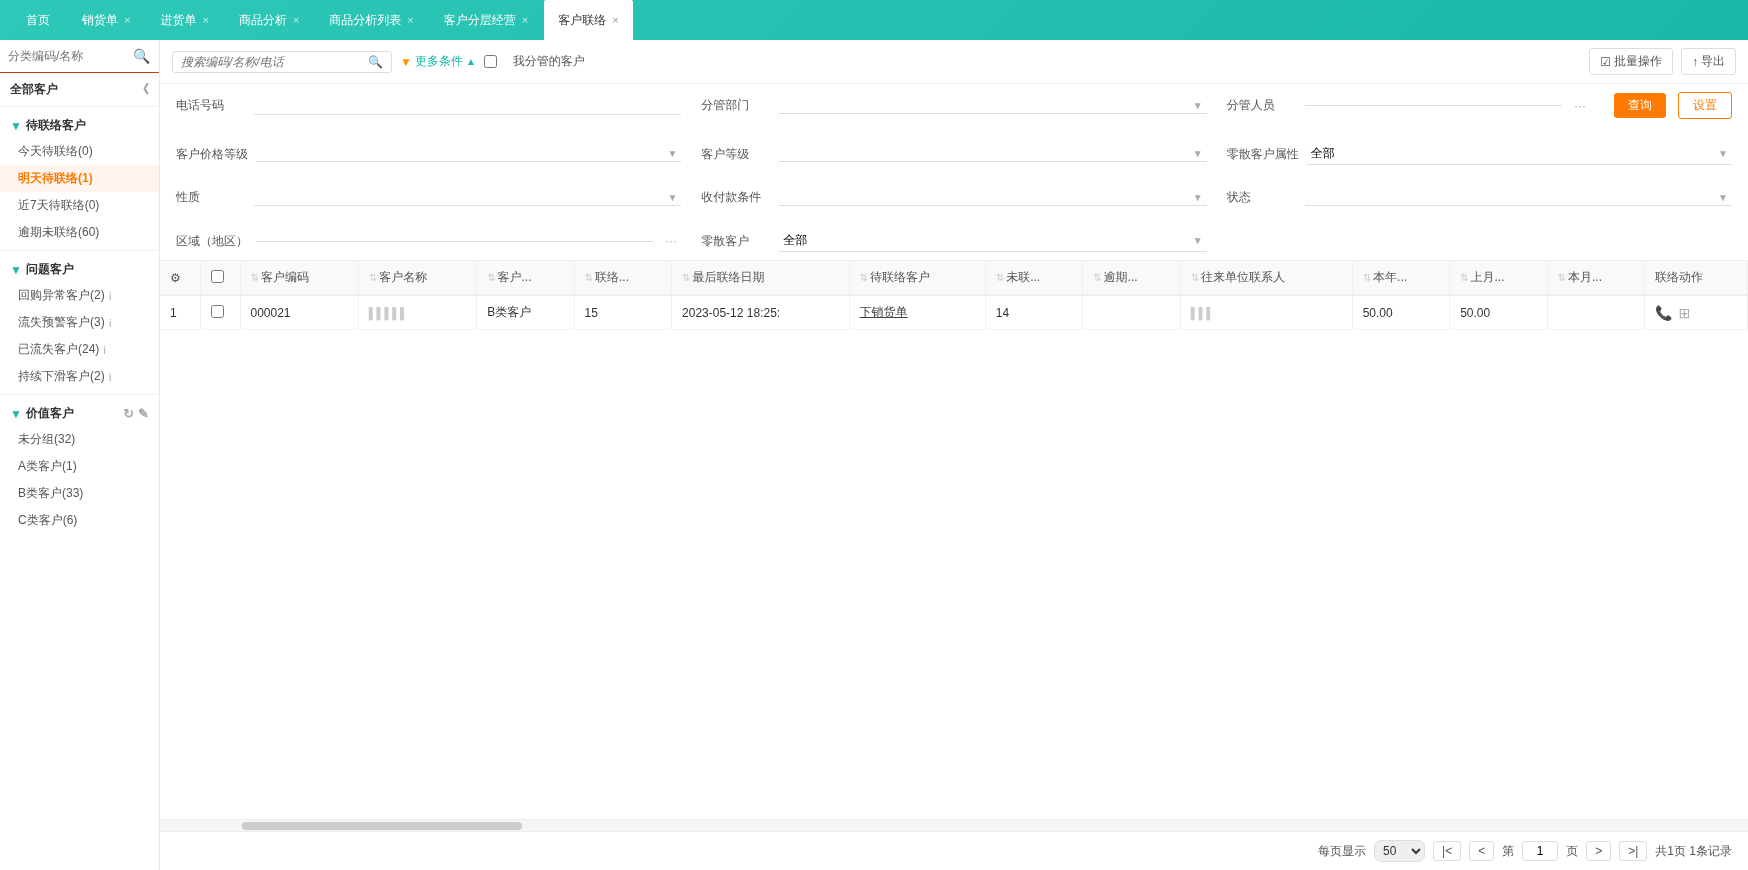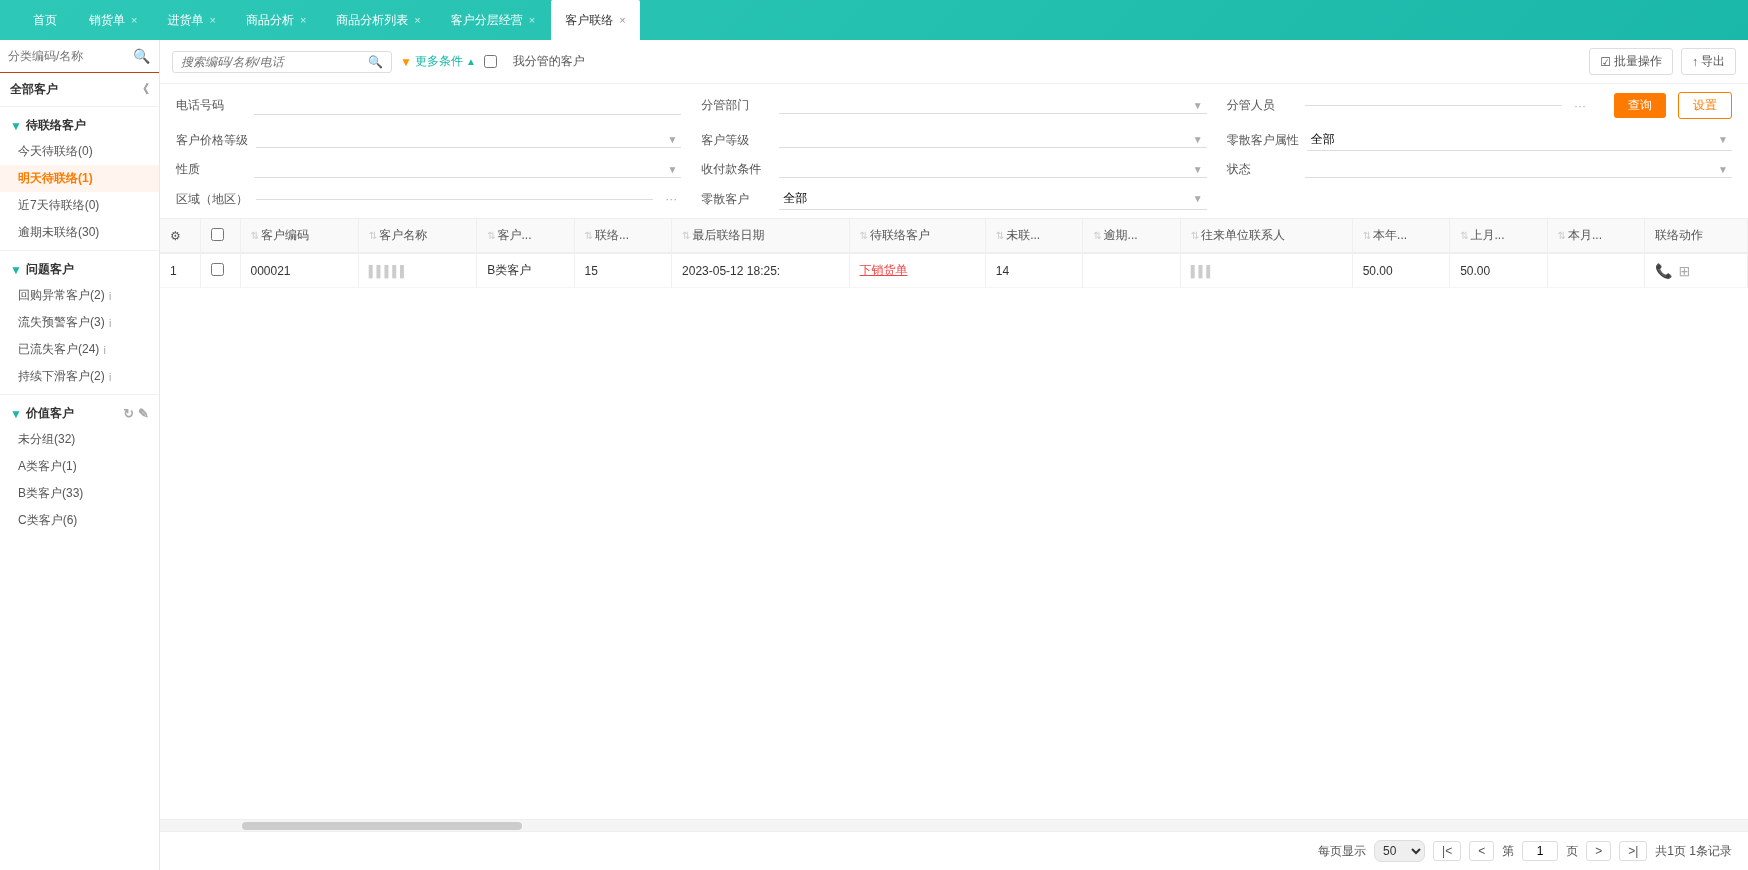--- a/index.html
+++ b/index.html
@@ -2,21 +2,21 @@
 <html><head>
   <meta charset="utf-8">
   <style>
     * { box-sizing: border-box; margin: 0; padding: 0; font-family: 'Microsoft YaHei', Arial, sans-serif; font-size: 12px; }
     body { background: #f5f5f5; overflow: hidden; width: 1748px; height: 870px; }
 
     
     .top-nav {
       display: flex; align-items: center; height: 40px;
       background: linear-gradient(135deg, #2ec8b8, #1ab8a8);
-      padding: 0 17px; gap: 2px; text-align: center;
+      padding: 0 10px; gap: 2px; text-align: center;
     }
     .nav-item {
       padding: 0 14px; height: 40px; display: flex; align-items: center;
       color: #fff; cursor: pointer; font-size: 13px; white-space: nowrap;
       border-radius: 2px 2px 0 0;
     }
     .nav-item.active { background: #fff; color: #333; }
     .nav-item .close-x { margin-left: 6px; font-size: 11px; color: rgba(255,255,255,0.7); }
     .nav-item.active .close-x { color: #999; }
     .nav-home { padding: 0 16px; }
@@ -79,21 +79,21 @@
     }
     .filter-checkbox { display: flex; align-items: center; gap: 16px; color: #555; cursor: pointer; }
     .filter-checkbox input { cursor: pointer; }
     .filter-right { margin-left: auto; display: flex; gap: 8px; }
     .btn-batch { border: 1px solid #ddd; background: #fff; padding: 4px 10px; border-radius: 3px; cursor: pointer; color: #555; font-size: 12px; display: flex; align-items: center; gap: 3px; }
     .btn-export { border: 1px solid #ddd; background: #fff; padding: 4px 10px; border-radius: 3px; cursor: pointer; color: #555; font-size: 12px; display: flex; align-items: center; gap: 3px; }
 
     
     .adv-filter {
       background: #fff; border-bottom: 1px solid #eee;
-      padding: 8px 16px; display: grid; grid-template-columns: repeat(3, 1fr); gap: 10px 20px;
+      padding: 8px 16px; display: grid; grid-template-columns: repeat(3, 1fr); gap: 24px 20px;
     }
     .filter-row { display: flex; align-items: center; gap: 8px; }
     .filter-label { color: #555; white-space: nowrap; min-width: 70px; }
     .filter-control {
       flex: 1; border: none; border-bottom: 1px solid #ddd; outline: none;
       padding: 2px 4px; font-size: 12px; background: transparent; color: #333;
     }
     .filter-select {
       flex: 1; display: flex; align-items: center; justify-content: flex-end;
       border-bottom: 1px solid #ddd; padding: 2px 4px; cursor: pointer;
@@ -108,21 +108,21 @@
     thead th {
       padding: 8px 10px; text-align: left; color: #555; font-weight: normal;
       border-right: 1px solid #f0f0f0; white-space: nowrap; font-size: 12px;
     }
     thead th .sort-icon { color: #ccc; font-size: 10px; margin-right: 2px; }
     tbody tr { border-bottom: 1px solid #f5f5f5; }
     tbody td {
       padding: 8px 10px; color: #333; border-right: 1px solid #f0f0f0;
       white-space: nowrap; font-size: 12px;
     }
-    .link-text { color: #ef4444; cursor: pointer; text-decoration: underline; }
+    .link-text { color: #404040; cursor: pointer; text-decoration: underline; }
     .action-icons { display: flex; gap: 6px; align-items: center; }
     .action-icon { color: #aaa; cursor: pointer; font-size: 14px; }
 
     
     .pagination {
       display: flex; align-items: center; justify-content: flex-end;
       padding: 8px 16px; background: #fff; border-top: 1px solid #eee;
       gap: 8px;
     }
     .pagination span { color: #555; font-size: 12px; }
@@ -200,21 +200,21 @@
     <div class="sidebar-item">
       <span>今天待联络(0)</span>
     </div>
     <div class="sidebar-item active highlight">
       <span>明天待联络(1)</span>
     </div>
     <div class="sidebar-item">
       <span>近7天待联络(0)</span>
     </div>
     <div class="sidebar-item">
-      <span>逾期未联络(30)</span>
+      <span>逾期未联络(60)</span>
     </div>
 
     <div class="sidebar-divider"></div>
     <div class="sidebar-group-header">
       <span style="color:#1ab8a8;">▼</span>
       <span>问题客户</span>
     </div>
     <div class="sidebar-item">
       <span>回购异常客户(2)</span>
       <span style="color:#aaa;font-size:11px;">ℹ</span>

